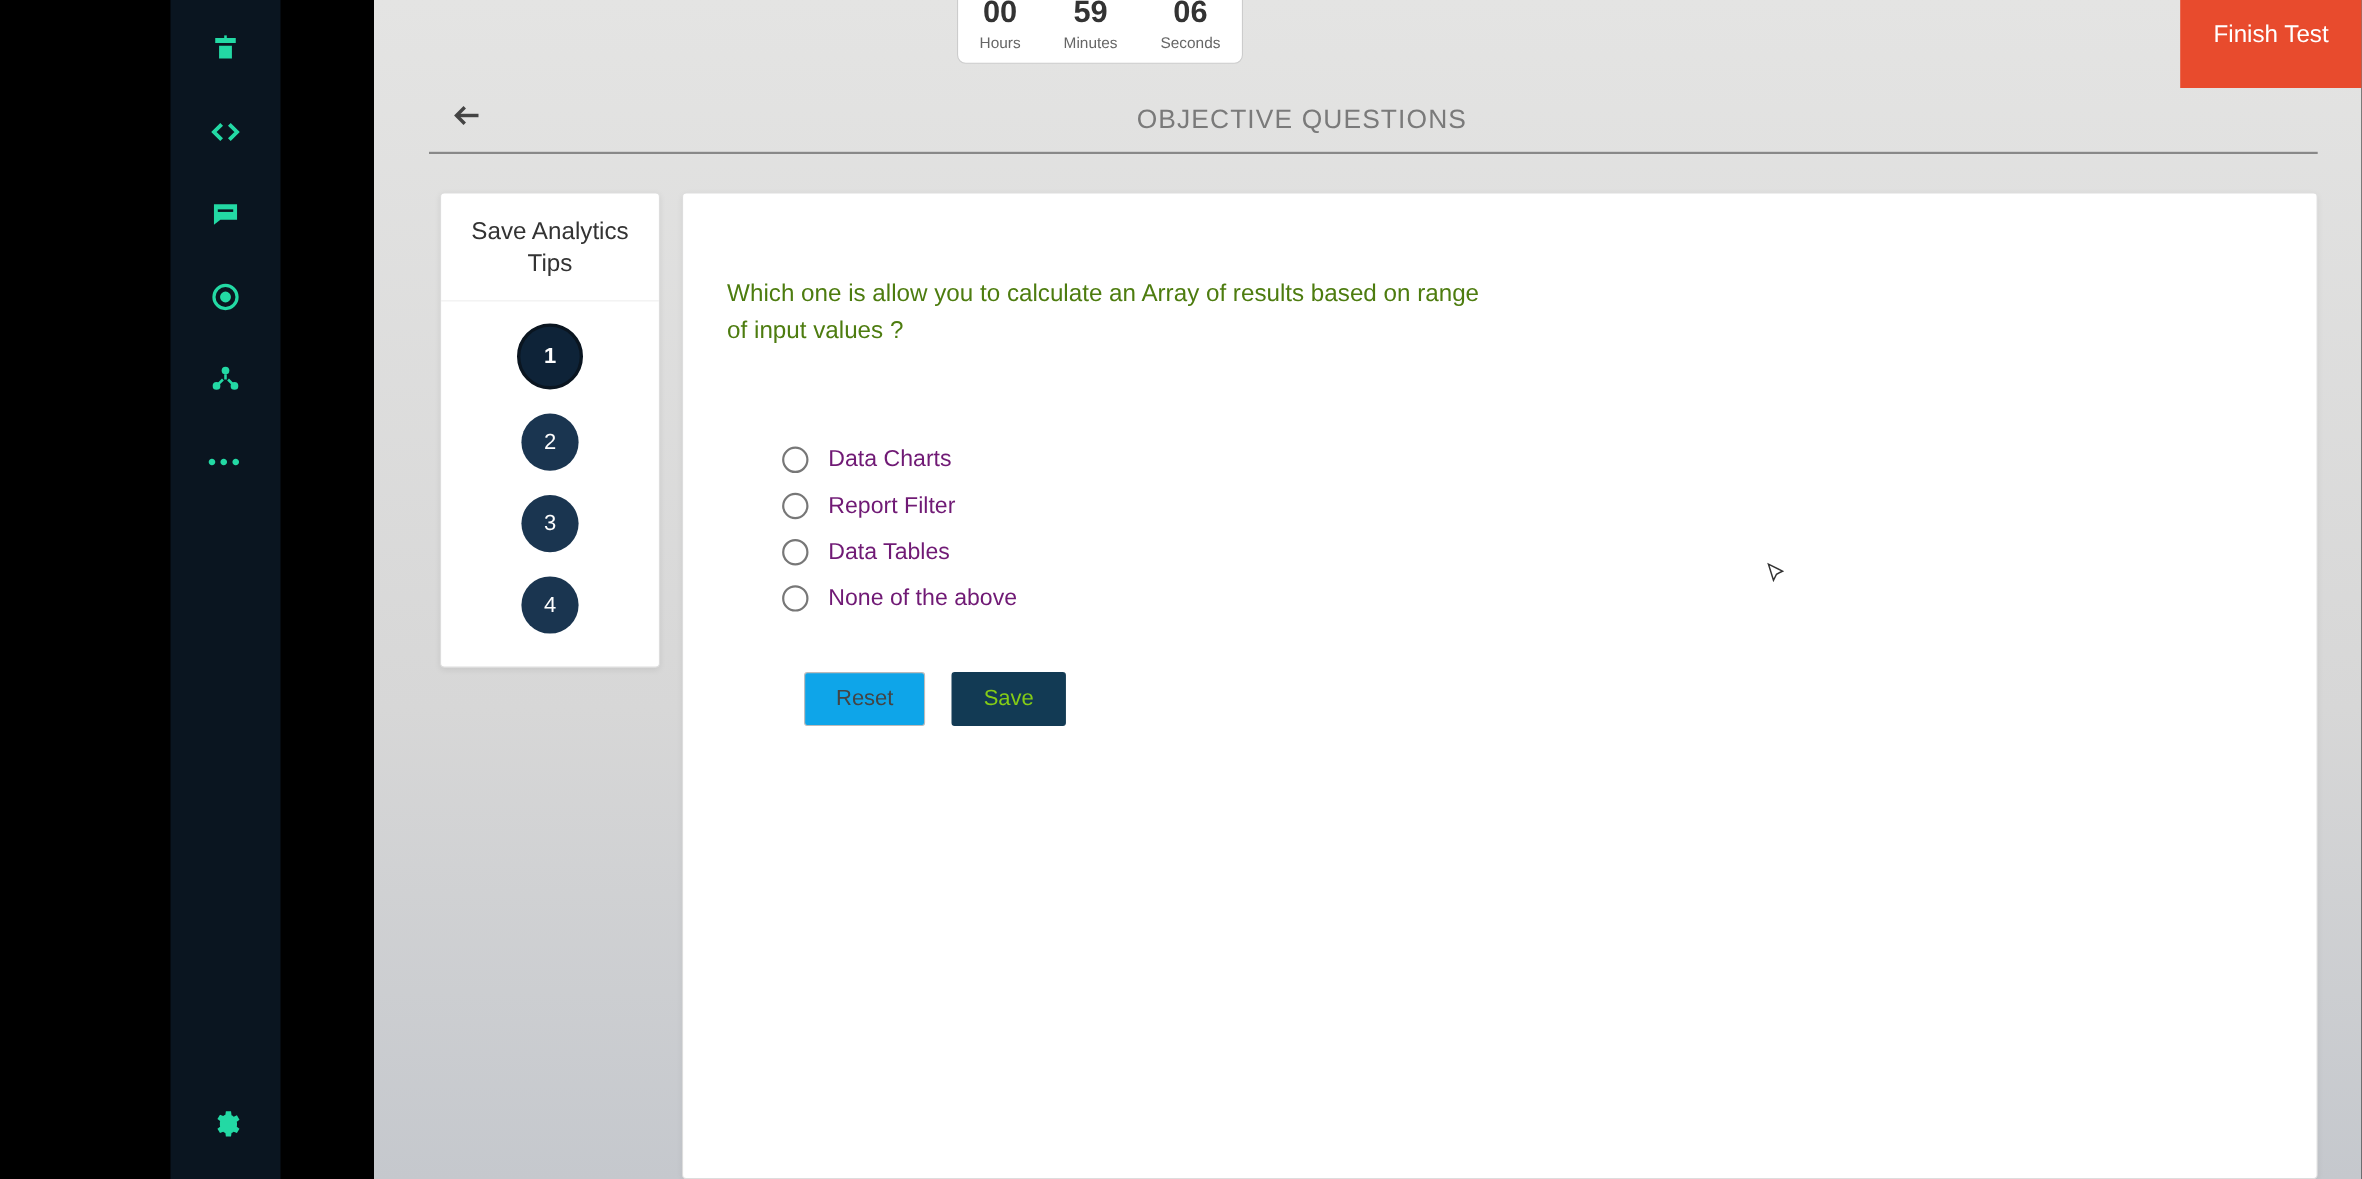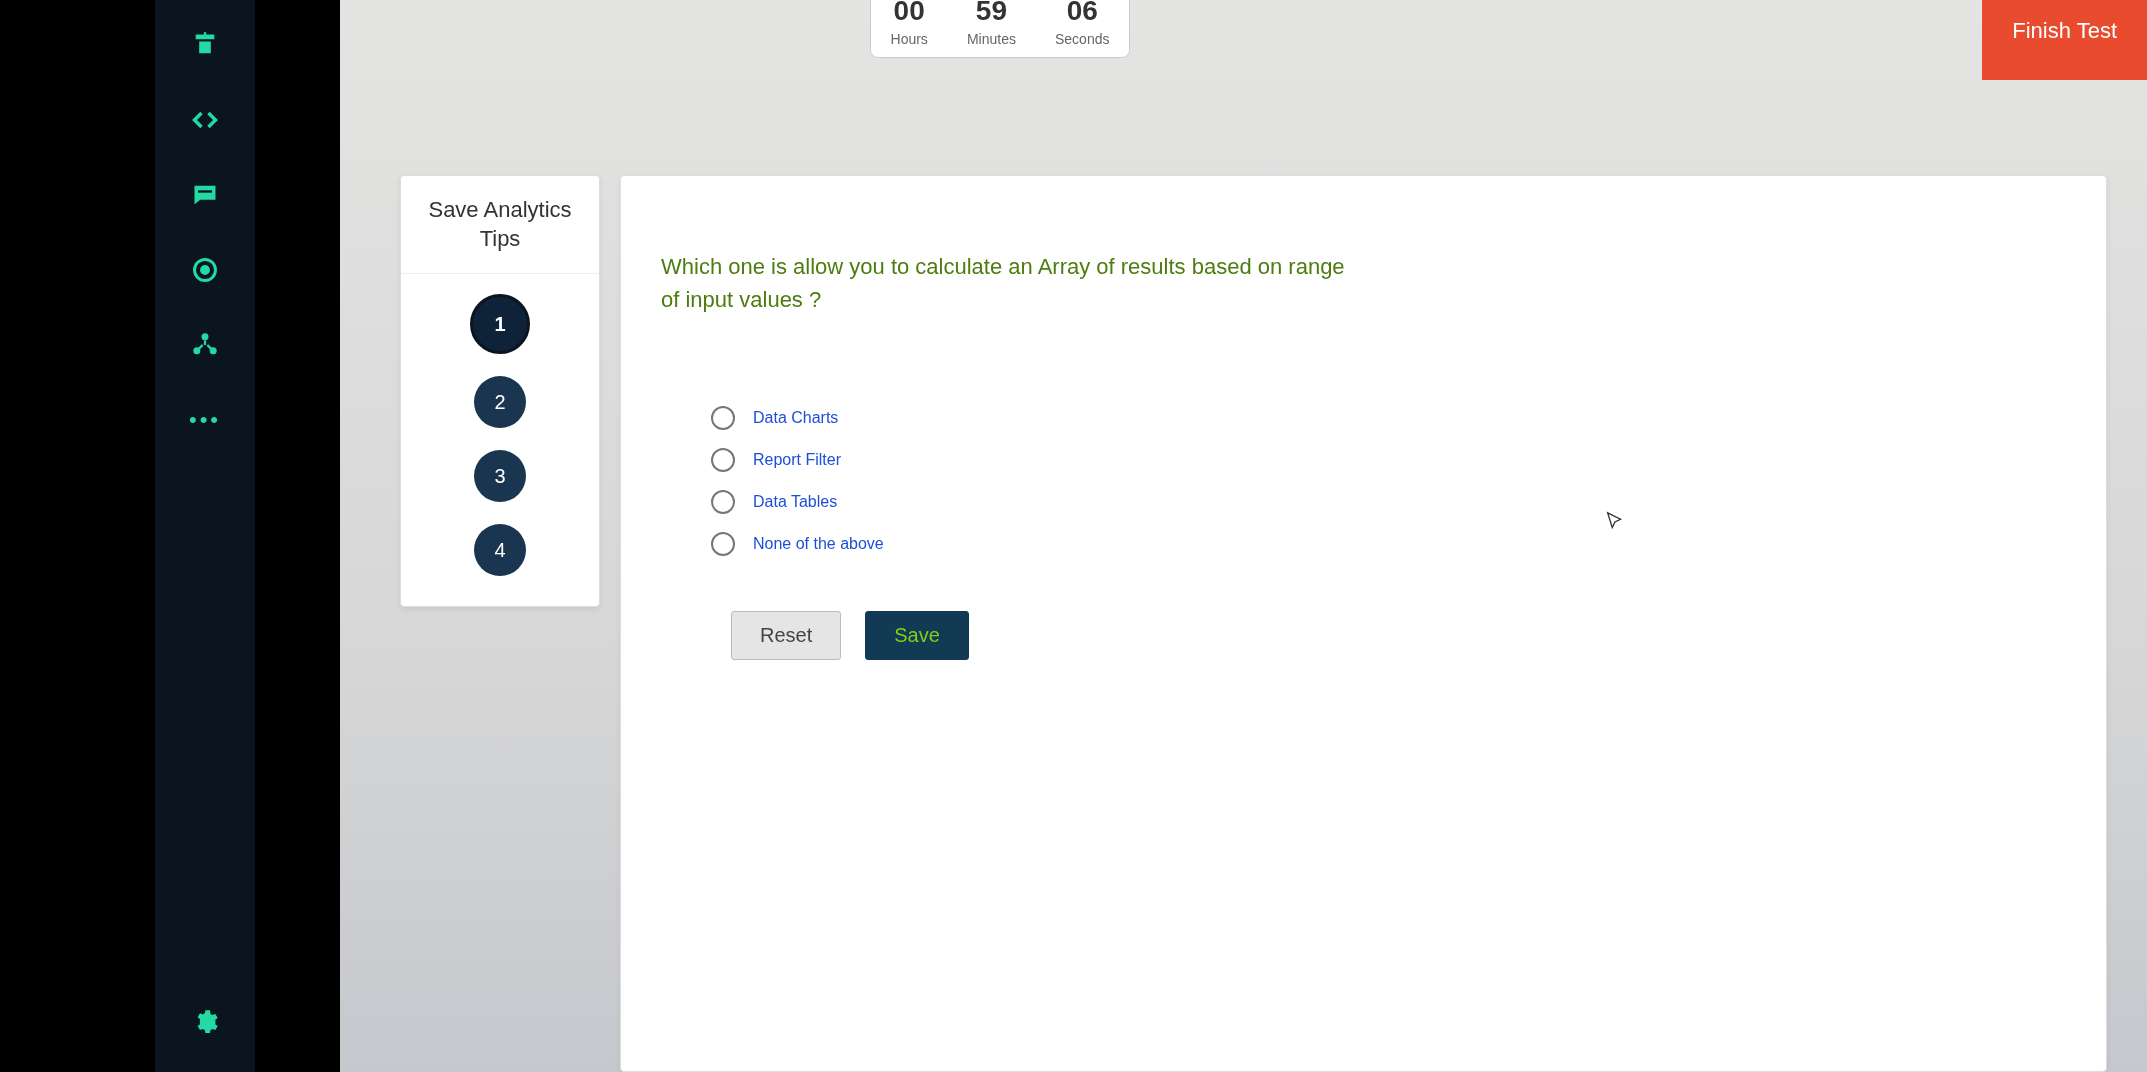--- a/index.html
+++ b/index.html
@@ -74,24 +74,24 @@
 .q-header { display: flex; align-items: flex-start; }
 .q-title { flex: 1; text-align: center; font-size: 30px; color: #222; font-weight: 500; }
 .q-icons { display: flex; gap: 24px; margin-top: 6px; }
 .q-icons .ic { width: 26px; height: 26px; color: #222; cursor: pointer; }
 
 .q-text { font-size: 22px; color: #4d7c0f; margin-top: 34px; max-width: 700px; line-height: 1.5; }
 
 .options { margin: 90px 0 0 50px; display: flex; flex-direction: column; gap: 18px; }
 .opt { display: flex; align-items: center; gap: 18px; cursor: pointer; }
 .opt-radio { width: 24px; height: 24px; border: 2px solid #777; border-radius: 50%; background: #fff; }
-.opt-label { font-size: 16px; color: #1d4ed8; }
+.opt-label { font-size: 21px; color: #701a75; }
 
 .actions { margin: 55px 0 0 70px; display: flex; gap: 24px; }
-.btn { font-size: 20px; padding: 12px 28px; border: 1px solid #bbb; background: #e5e5e5; color: #444; cursor: pointer; border-radius: 3px; }
+.btn { font-size: 20px; padding: 12px 28px; border: 1px solid #bbb; background: #0ea5e9; color: #444; cursor: pointer; border-radius: 3px; }
 .btn.primary { background: #123a54; color: #84cc16; border-color: #123a54; }
 
 
 .cursor { position: absolute; top: 335px; right: 480px; color: #333; }
 .cursor svg{ width:22px; height:22px; }
 
 
 .left-black { position:absolute; left:0; top:0; width:155px; height:100%; background:#000; }
 </style>
 </head>
@@ -155,20 +155,29 @@
         <div class="timer-lab">Minutes</div>
       </div>
       <div class="timer-seg">
         <div class="timer-num">06</div>
         <div class="timer-lab">Seconds</div>
       </div>
     </div>
 
     <button class="finish-btn">Finish Test</button>
 
+    <div class="header-row">
+      <div class="back-arrow">
+        <svg width="30" height="30" viewBox="0 0 24 24" fill="none" stroke="#444" stroke-width="2.5">
+            <line x1="20" y1="12" x2="4" y2="12"></line>
+            <polyline points="10 6 4 12 10 18"></polyline>
+          </svg>
+      </div>
+      <div class="header-title">OBJECTIVE QUESTIONS</div>
+    </div>
 
     <div class="qnav">
       <div class="qnav-title">Save Analytics Tips</div>
       <div class="qnav-list" id="qnav-list">
           <div class="qnum active">1</div>
           <div class="qnum">2</div>
           <div class="qnum">3</div>
           <div class="qnum">4</div>
         </div>
     </div>

